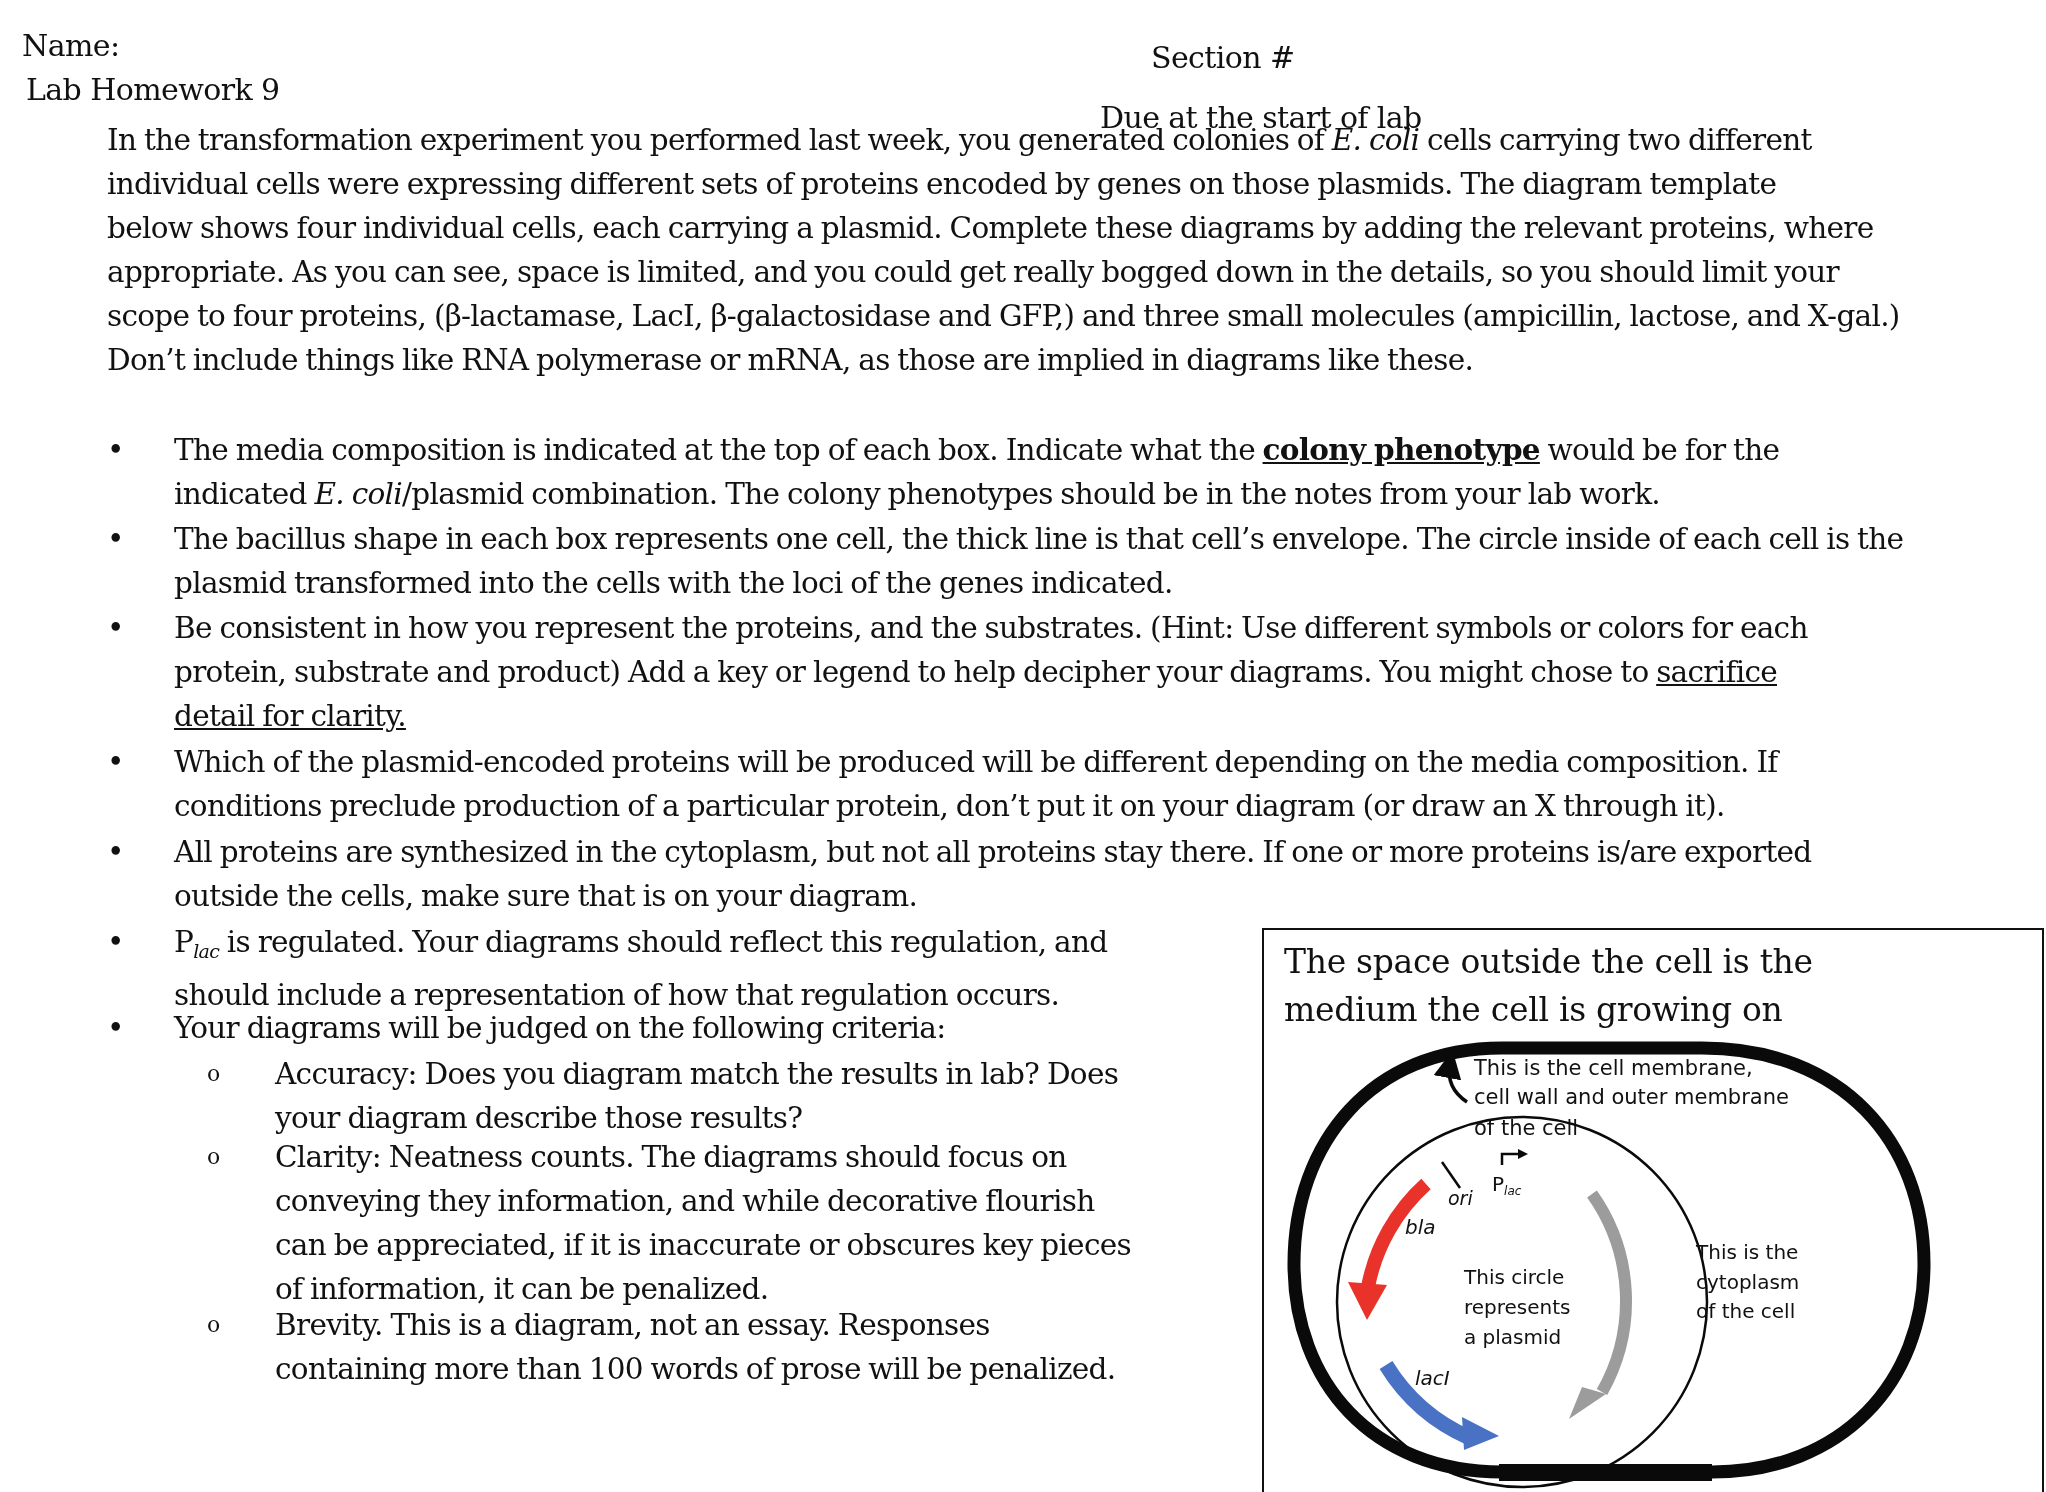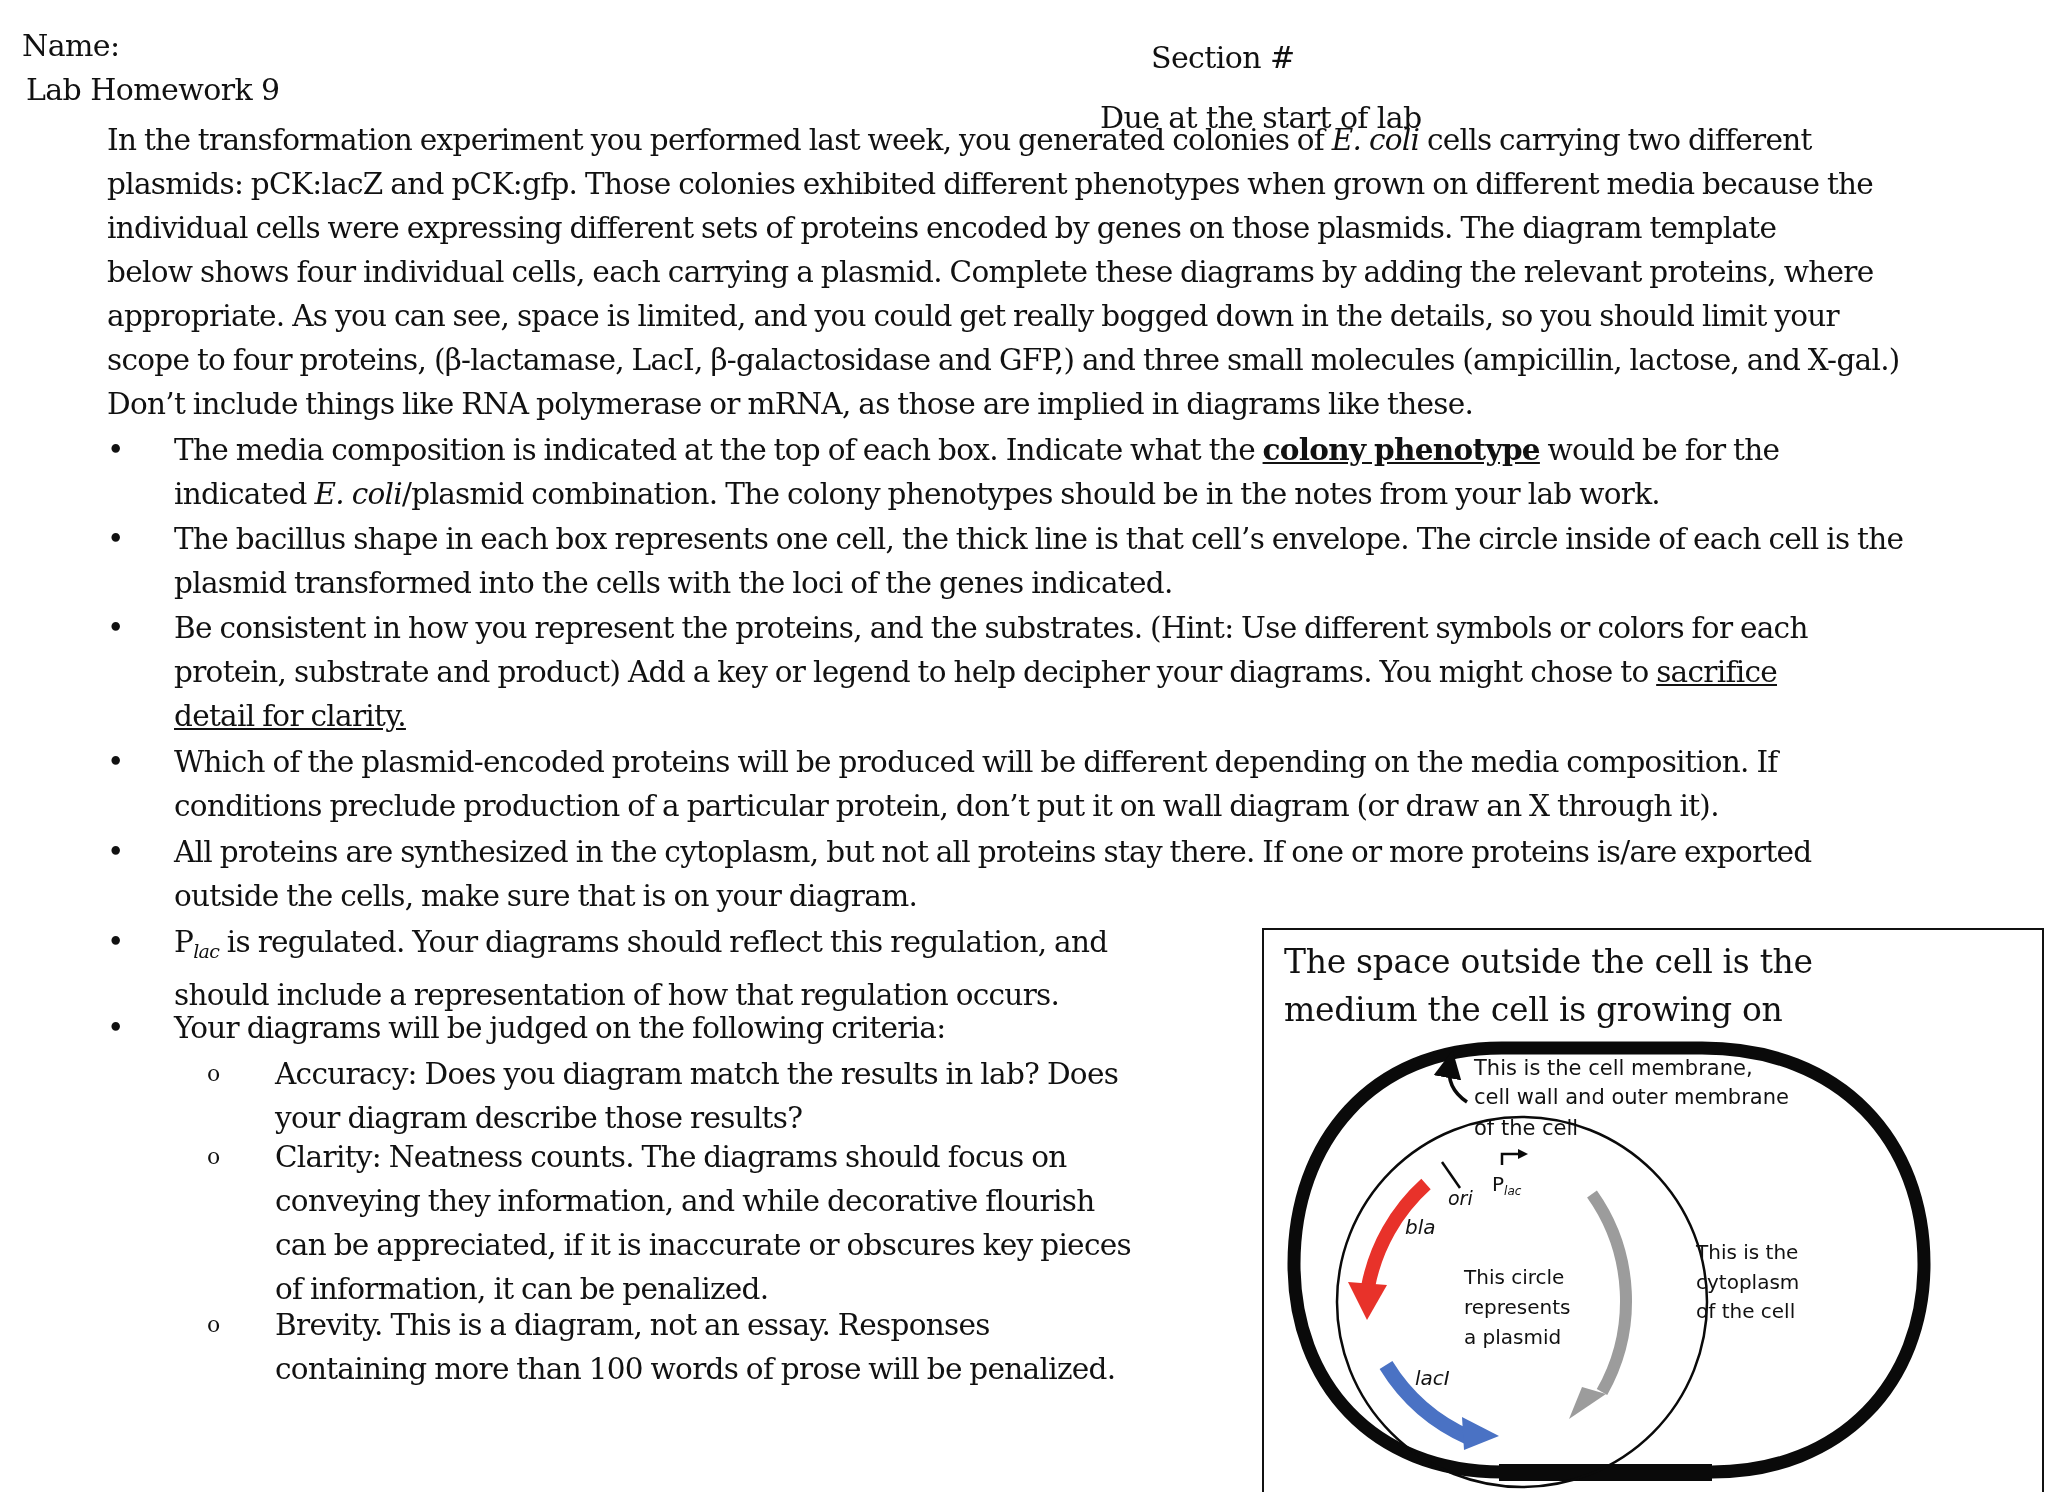--- a/index.html
+++ b/index.html
@@ -45,21 +45,20 @@
 
 <div class="page">
 
   <div class="hdr" style="left:22px; top:28px;">Name:</div>
   <div class="hdr" style="left:1103px; top:40px;margin-left:48px;">Section #</div>
   <div class="hdr" style="left:26px; top:72px;">Lab Homework 9</div>
   <div class="hdr" style="left:1100px; top:72px;margin-top:28px;">Due at the start of lab</div>
 
   <div class="intro" id="intro">
       <span class="ln">In the transformation  experiment  you  performed  last week, you generated colonies of <em>E. coli</em> cells carrying two different</span>
-      <span class="ln">plasmids: pCK:lacZ and pCK:gfp.  Those colonies exhibited different phenotypes when grown on different media because the</span>
       <span class="ln">individual cells were expressing different sets of proteins encoded by genes on those plasmids.    The diagram template</span>
       <span class="ln">below shows four individual cells, each carrying a plasmid.  Complete these diagrams by adding the relevant proteins, where</span>
       <span class="ln">appropriate. As you can see, space is limited, and you could get really bogged down in the details, so you should limit your</span>
       <span class="ln">scope to four proteins, (β-lactamase, LacI, β-galactosidase and GFP,) and three small molecules (ampicillin, lactose, and X-gal.)</span>
       <span class="ln">Don’t include things like RNA polymerase or mRNA, as those are implied in diagrams like these.</span>
     </div>
 
   <div id="bullets">
       <div class="bl" style="top: 428px;">
         <span class="dot">•</span>
@@ -80,21 +79,21 @@
         <div class="txt">
           <span class="ln">Be consistent in how you represent the proteins, and the substrates. (Hint: Use different symbols or colors for each</span>
           <span class="ln">protein, substrate and product) Add a key or legend to help decipher your diagrams. You might chose to <span class="u">sacrifice </span></span>
           <span class="ln"><span class="u">detail for clarity.</span></span>
         </div>
       </div>
       <div class="bl" style="top: 740px;">
         <span class="dot">•</span>
         <div class="txt">
           <span class="ln">Which of the plasmid-encoded proteins will be produced will be different depending on the media composition.  If</span>
-          <span class="ln">conditions preclude production of a particular protein, don’t put it on wall diagram (or draw an X through it).</span>
+          <span class="ln">conditions preclude production of a particular protein, don’t put it on your diagram (or draw an X through it).</span>
         </div>
       </div>
       <div class="bl" style="top: 830px;">
         <span class="dot">•</span>
         <div class="txt">
           <span class="ln">All proteins are synthesized in the cytoplasm, but not all proteins stay there. If one or more proteins is/are exported</span>
           <span class="ln">outside the cells, make sure that is on your diagram.</span>
         </div>
       </div>
       <div class="bl" style="top: 920px;">

